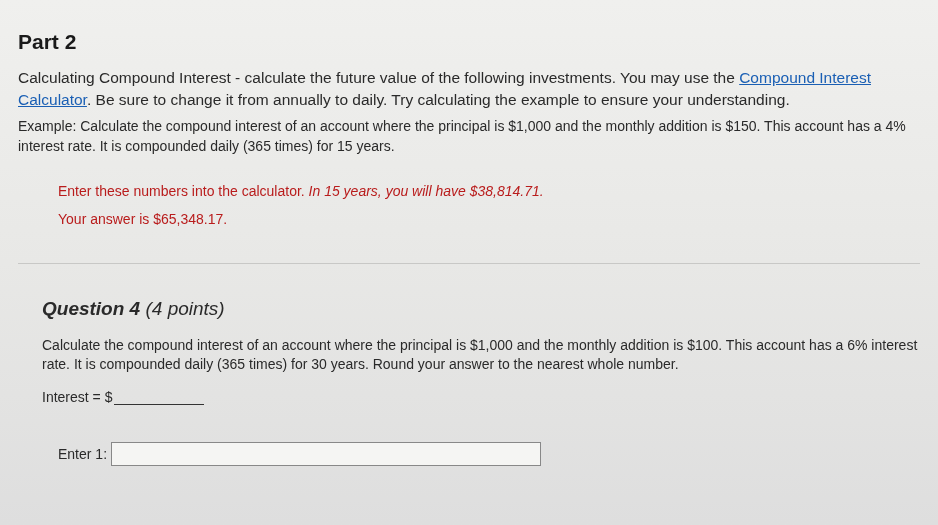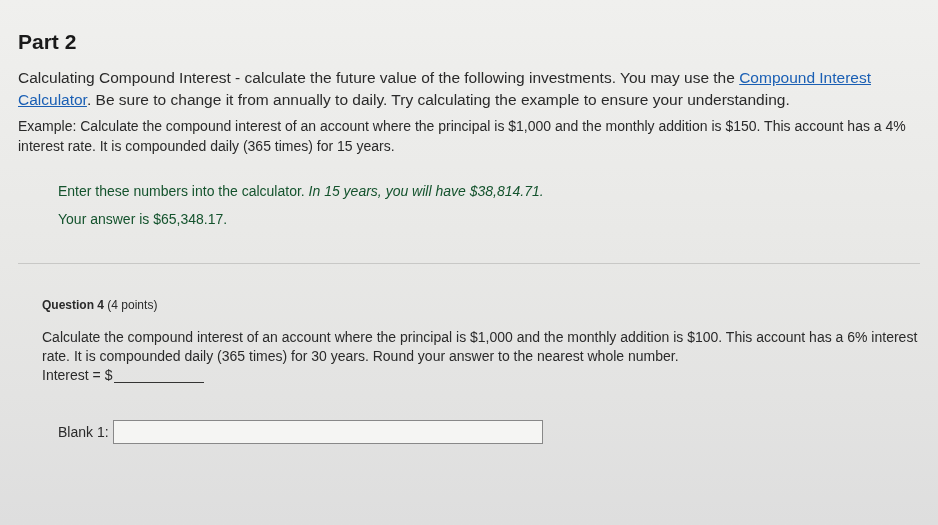--- a/index.html
+++ b/index.html
@@ -36,44 +36,45 @@
     .example {
       font-size: 14px;
       line-height: 1.45;
       margin-bottom: 26px;
       color: #2a2a2a;
     }
     .indent {
       padding-left: 40px;
       font-size: 14px;
       margin-bottom: 12px;
-      color: #14532d;
+      color: #b91c1c;
     }
     .italic {
       font-style: italic;
     }
     .divider {
       border: none;
       border-top: 1px solid #c8c8c6;
       margin: 36px 0 34px 0;
     }
     .question-block {
       padding-left: 24px;
     }
     .question-title {
-      font-size: 12px;
+      font-size: 19px;
       margin-bottom: 16px;
+      font-style: italic;
     }
     .question-title .bold {
       font-weight: bold;
     }
     .question-text {
       font-size: 14px;
       line-height: 1.4;
-      margin-bottom: 0;
+      margin-bottom: 14px;
       color: #2a2a2a;
     }
     .interest-line {
       font-size: 14px;
       margin-bottom: 37px;
     }
     .underline-blank {
       display: inline-block;
       border-bottom: 1px solid #333;
       width: 90px;
@@ -123,16 +124,16 @@
     <span class="bold">Question 4</span><span> (4 points)</span>
   </p>
 
   <p class="question-text">Calculate the compound interest of an account where the principal is $1,000 and the monthly addition is $100. This account has a 6% interest rate. It is compounded daily (365 times) for 30 years. Round your answer to the nearest whole number.</p>
 
   <p class="interest-line">
     <span>Interest = $</span><span class="underline-blank"></span>
   </p>
 
   <div class="blank-row">
-    <span class="blank-label">Blank 1:</span>
+    <span class="blank-label">Enter 1:</span>
     <input type="text" class="blank-input" value="" style="">
   </div>
 </div>
 
 </body></html>

